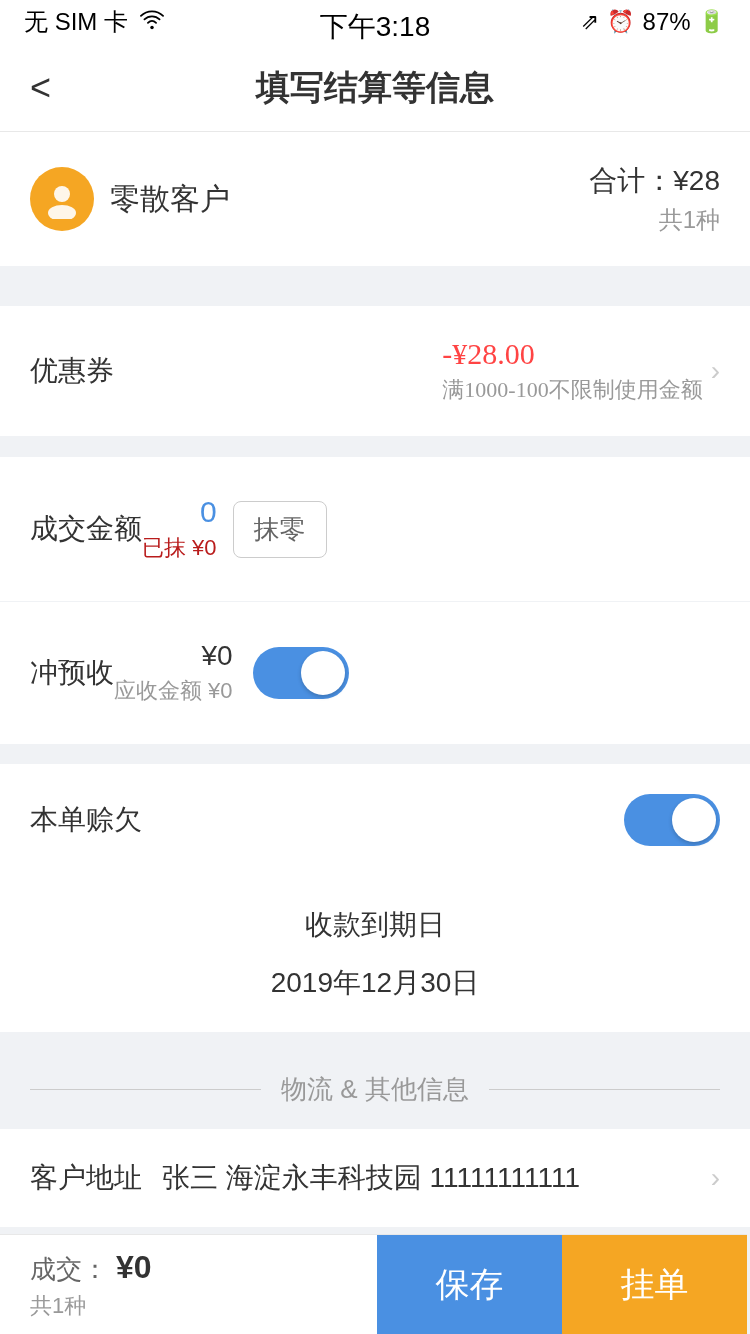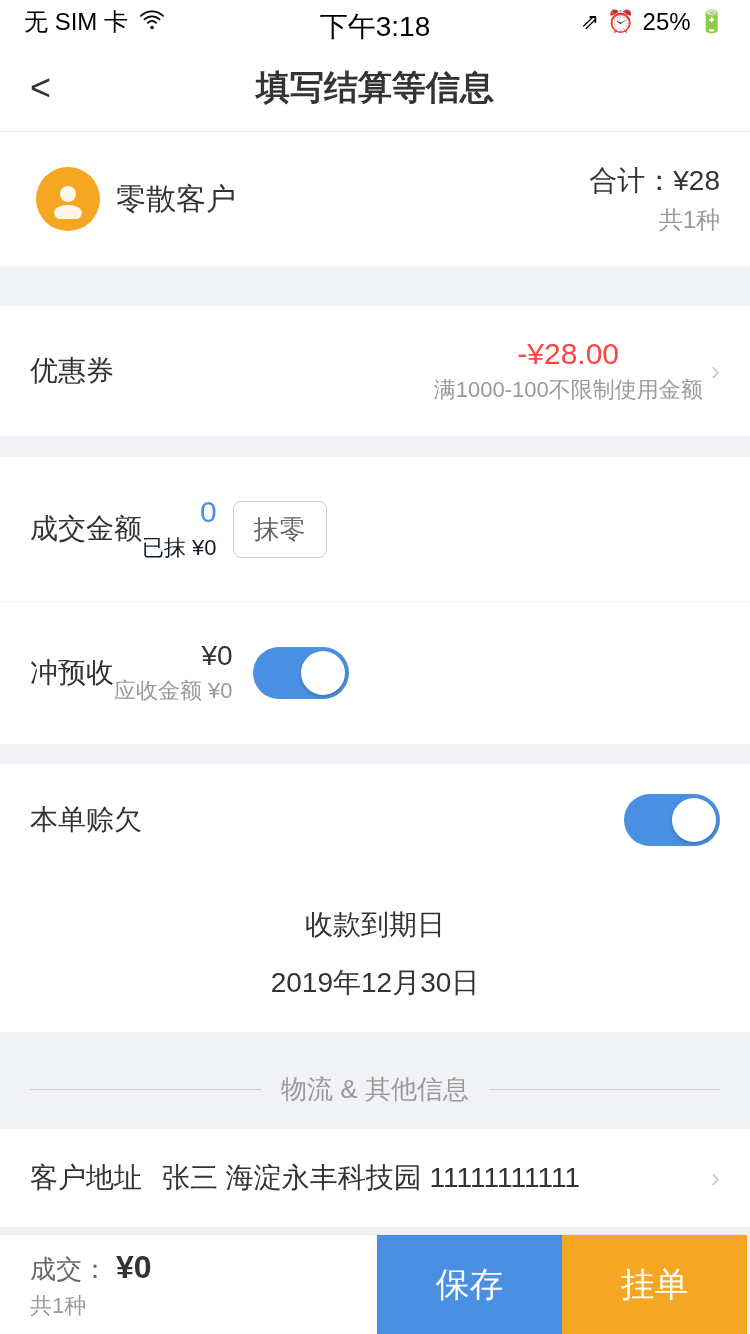--- a/index.html
+++ b/index.html
@@ -66,21 +66,20 @@
     .nav-title {
       font-size: 34px;
       font-weight: 600;
       color: #333;
     }
 
     
     .section {
       background: #fff;
       margin-bottom: 20px;
-      padding-left: 6px;
     }
 
     
     .customer-row {
       background: #fff;
       padding: 30px 30px;
       display: flex;
       align-items: center;
       justify-content: space-between;
       margin-bottom: 0;
@@ -135,21 +134,22 @@
 
     
     .coupon-row {
       padding: 31px 30px;
       display: flex;
       align-items: center;
       justify-content: space-between;
       border-bottom: 1px solid #f0f2f5;
     }
     .coupon-right {
-      text-align: center;
+      text-align: left;
+      font-family: Liberation Serif, serif;
     }
     .coupon-discount {
       font-size: 30px;
       color: #ff4444;
     }
     .coupon-desc {
       font-size: 22px;
       color: #999;
       margin-top: 4px;
     }
@@ -159,21 +159,21 @@
       margin-left: 8px;
     }
 
     
     .amount-value {
       font-size: 30px;
       color: #4a90e2;
     }
     .amount-sub {
       font-size: 22px;
-      color: #0f172a;
+      color: #b91c1c;
       margin-top: 4px;
     }
     .round-off-btn {
       border: 1px solid #ccc;
       border-radius: 8px;
       padding: 10px 20px;
       font-size: 26px;
       color: #666;
       background: #fff;
       cursor: pointer;
@@ -326,21 +326,21 @@
         <path d="M8.5 10.5C9.7 9.3 11 8.8 12 8.8s2.3.5 3.5 1.7" stroke="#000" stroke-width="1.5" stroke-linecap="round" fill="none"></path>
         <path d="M5.5 7.5C7.2 5.8 9.5 4.8 12 4.8s4.8 1 6.5 2.7" stroke="#000" stroke-width="1.5" stroke-linecap="round" fill="none"></path>
         <path d="M2.5 4.5C4.9 2.1 8.3 0.5 12 0.5s7.1 1.6 9.5 4" stroke="#000" stroke-width="1.5" stroke-linecap="round" fill="none"></path>
       </svg>
     </span>
   </div>
   <div class="status-bar-center">下午3:18</div>
   <div class="status-bar-right">
     <span style="font-size:22px;">⇗</span>
     <span style="font-size:22px;">⏰</span>
-    <span>25%</span>
+    <span>87%</span>
     <span style="font-size:22px;">🔋</span>
   </div>
 </div>
 
 <div class="nav-bar">
   <div class="nav-back">&lt;</div>
   <div class="nav-title">填写结算等信息</div>
 </div>
 
 <div class="section">

